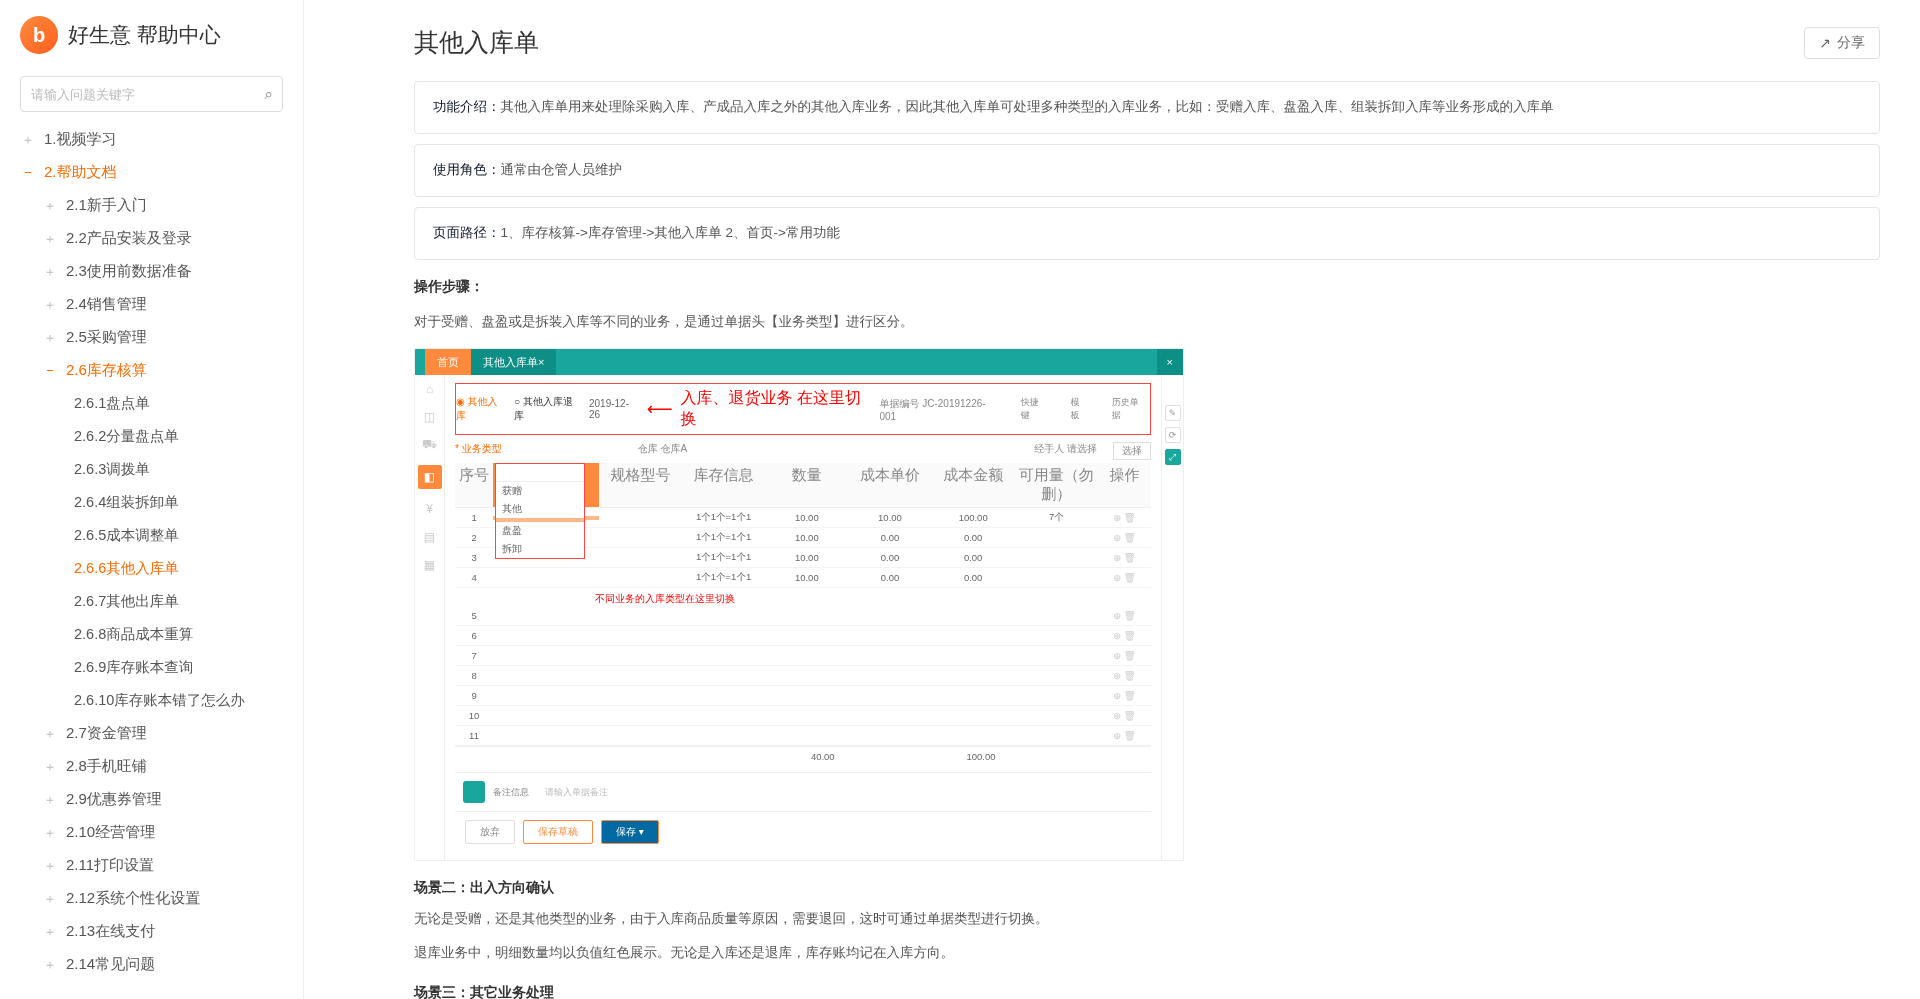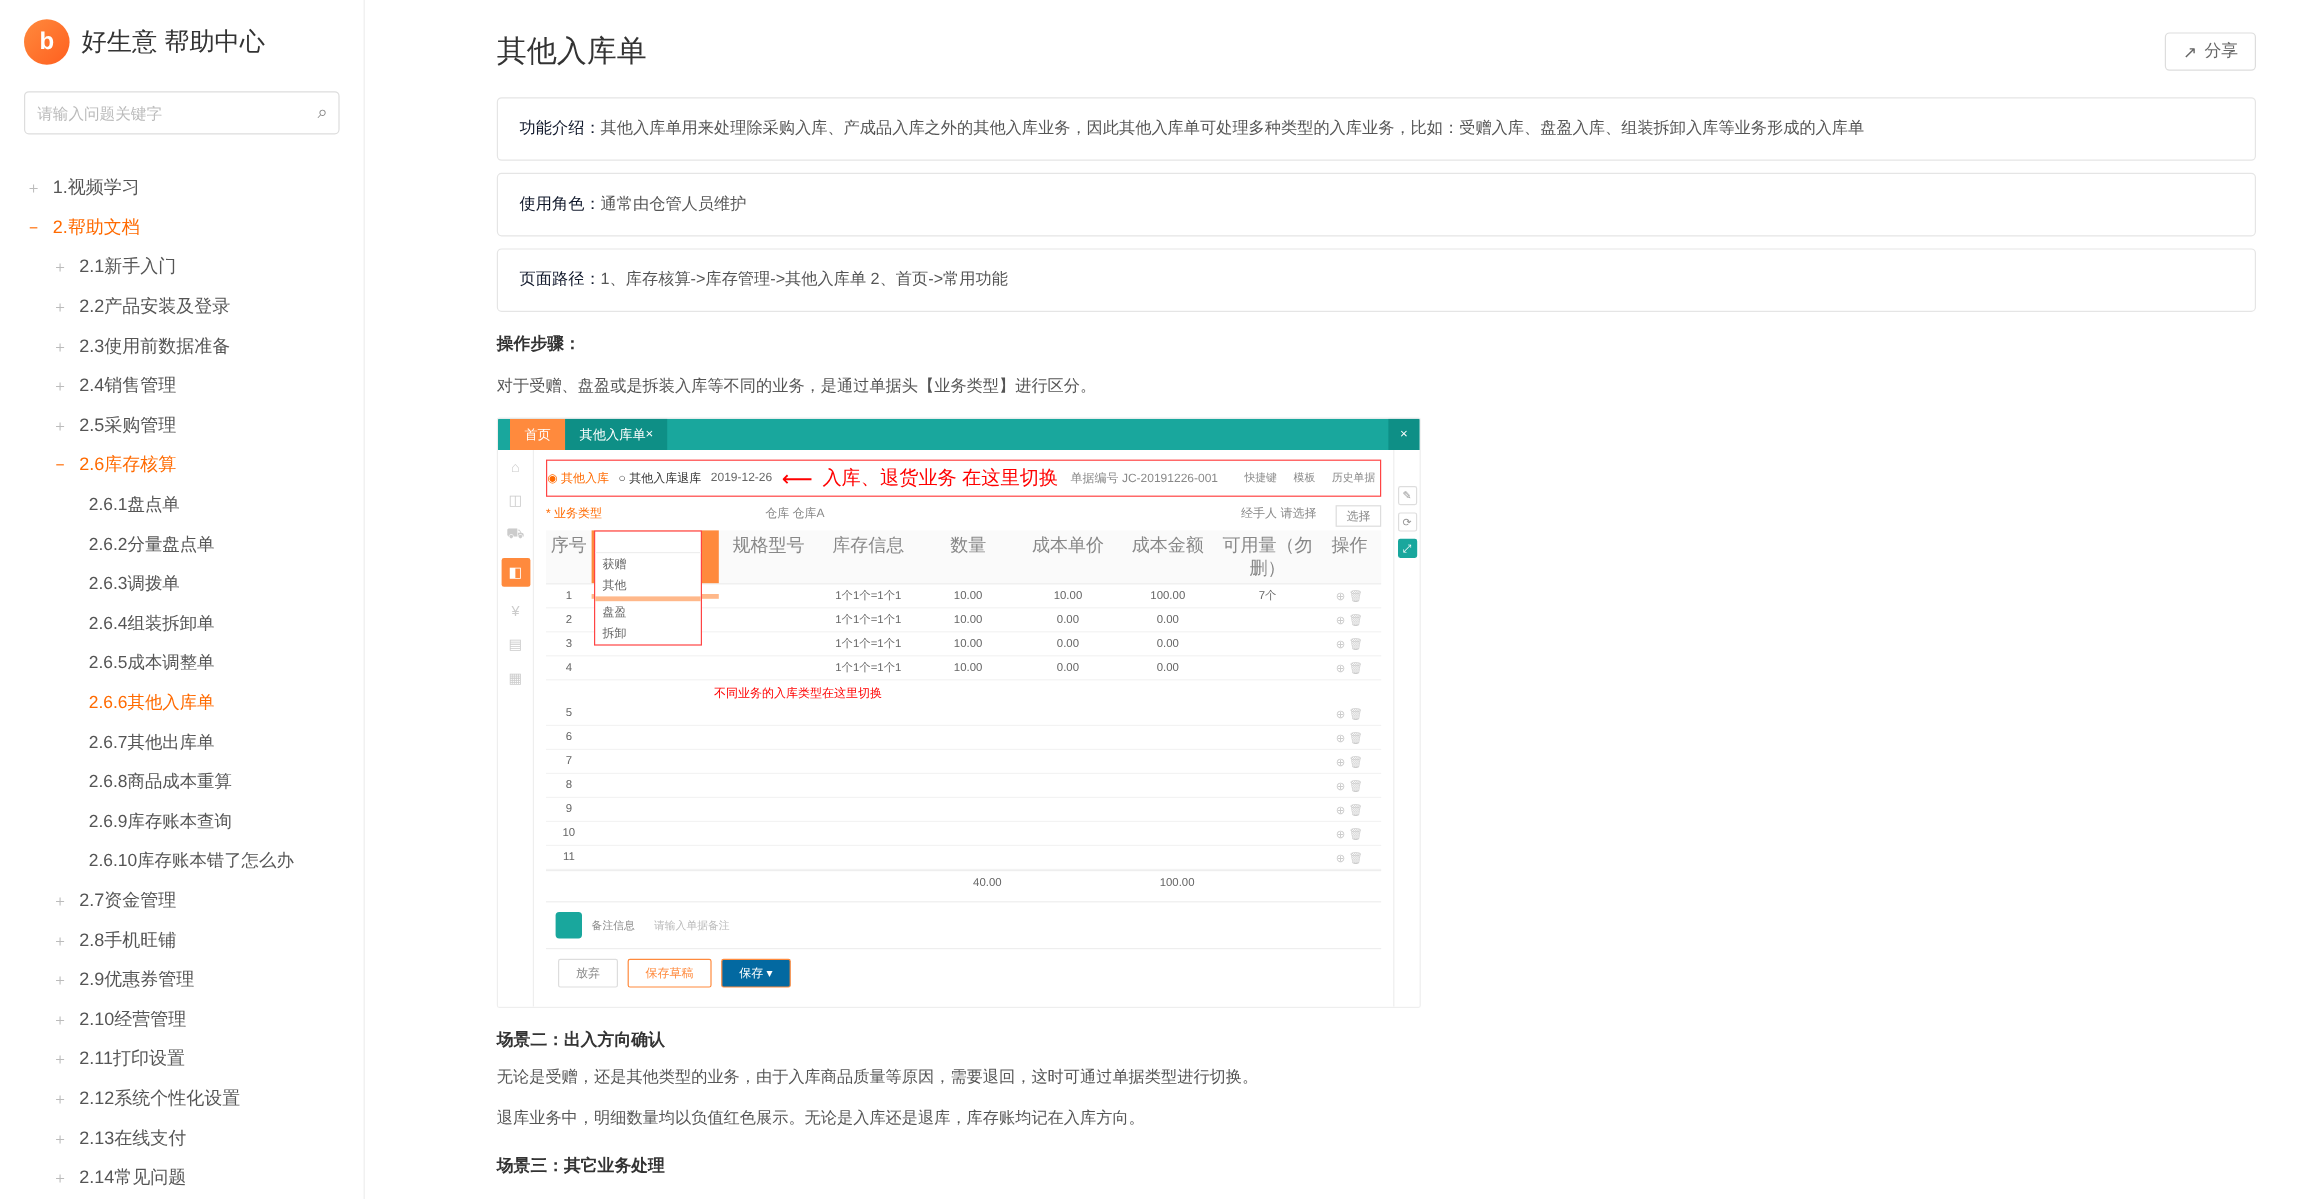--- a/index.html
+++ b/index.html
@@ -2,21 +2,21 @@
 <html><head>
 <meta charset="utf-8">
 <style>
 *{margin:0;padding:0;box-sizing:border-box}
 body{font-family:"Microsoft YaHei","PingFang SC",sans-serif;background:#fff;color:#333;font-size:14px}
 .container{display:flex;min-height:100vh}
 .sidebar{width:304px;padding:16px 20px;border-right:1px solid #eee;flex-shrink:0}
 .logo-row{display:flex;align-items:center;gap:10px;margin-bottom:22px}
 .logo{width:38px;height:38px;border-radius:50%;background:linear-gradient(135deg,#ff8a3d,#ff5f1f);display:flex;align-items:center;justify-content:center;color:#fff;font-weight:bold;font-size:20px}
 .site-title{font-size:21px;color:#333;font-weight:400}
-.search-box{position:relative;margin-bottom:28px}
+.search-box{position:relative;margin-bottom:11px}
 .search-input{width:100%;height:36px;border:1px solid #ddd;border-radius:4px;padding:0 34px 0 10px;font-size:13px;color:#666}
 .search-input::placeholder{color:#bbb}
 .search-icon{position:absolute;right:10px;top:50%;transform:translateY(-50%);color:#888;font-size:15px}
 .nav-item{display:flex;align-items:center;padding:7px 0;cursor:pointer;font-size:15px;color:#555}
 .nav-item.lvl1{padding-left:0}
 .nav-item.lvl2{padding-left:22px}
 .nav-item.lvl3{padding-left:54px;font-size:14.5px}
 .nav-icon{width:16px;height:16px;margin-right:8px;display:inline-flex;align-items:center;justify-content:center;color:#bbb;font-size:13px;flex-shrink:0}
 .nav-icon.minus{color:#ff6a00}
 .nav-item.active{color:#ff6a00}
@@ -46,21 +46,21 @@
 .ss-left{width:30px;background:#fff;border-right:1px solid #eee;display:flex;flex-direction:column;align-items:center;padding-top:6px;gap:12px}
 .ss-lefticon{width:16px;height:16px;color:#ccc;font-size:12px;display:flex;align-items:center;justify-content:center}
 .ss-lefticon.hl{background:#ff8a3d;color:#fff;width:24px;height:24px;border-radius:2px}
 .ss-content{flex:1;background:#fff;padding:8px 10px}
 .ss-headrow{display:flex;align-items:center;gap:8px;padding:4px 0;font-size:10px;border:1px solid #ff4444;margin-bottom:4px}
 .ss-radio{color:#ff6a00}
 .ss-date{color:#666}
 .ss-arrow-text{color:#ff0000;font-size:16px}
 .ss-arrow-l{color:#ff0000;font-size:18px;line-height:1}
 .ss-bill{margin-left:auto;color:#888;font-size:10px}
-.ss-toolbar{margin-left:10px;display:flex;gap:6px;font-size:9px;color:#888}
+.ss-toolbar{margin-left:10px;display:flex;gap:16px;font-size:9px;color:#888}
 .ss-toolbar span{padding:1px 4px}
 .ss-row2{display:flex;gap:16px;padding:3px 0;font-size:10px;color:#888}
 .ss-dropdown{border:1px solid #ff4444;width:90px;position:relative;background:#fff}
 .ss-dropdown-hd{height:18px;border-bottom:1px solid #eee}
 .ss-dropdown-item{padding:2px 6px;color:#666;font-size:10px}
 .ss-dropdown-item.sel{background:#ffb88a;color:#fff}
 .ss-tablewrap{display:flex;font-size:9.5px}
 .ss-table{flex:1}
 .ss-thead{display:flex;border-bottom:1px solid #eee;background:#fafafa;color:#888}
 .ss-th{padding:3px 4px;flex:1;font-size:15px;text-align:center}

